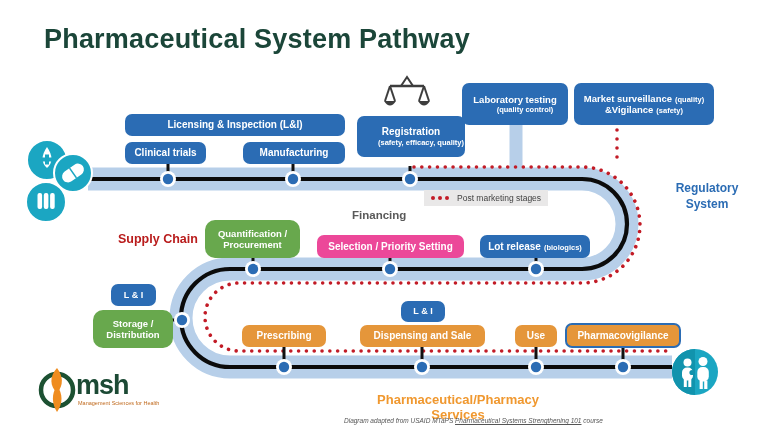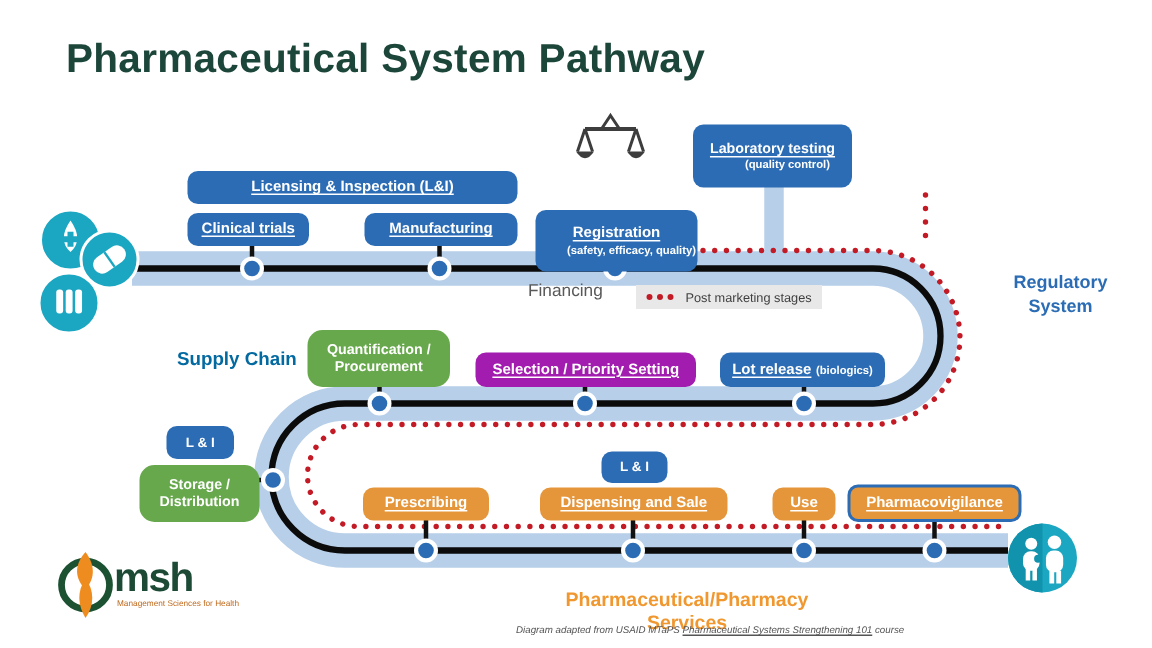--- a/index.html
+++ b/index.html
@@ -5,34 +5,34 @@
   html,body{margin:0;padding:0;background:#fff;}
   #canvas{position:relative;width:765px;height:432px;background:#fff;overflow:hidden;
           font-family:"Liberation Sans",sans-serif;}
   #bg{position:absolute;left:0;top:0;}
   .abs{position:absolute;}
   #title{left:44px;top:24px;font-size:27px;font-weight:600;color:#1b4639;letter-spacing:.2px;}
   .box{position:absolute;display:flex;flex-direction:column;align-items:center;justify-content:center;
        color:#fff;font-weight:bold;text-align:center;border-radius:7px;line-height:1.2;z-index:3;}
   .blue{background:#2b6cb4;}
   .green{background:#68a84d;border-radius:10px;}
-  .gray{background:#a21caf;}
+  .gray{background:#ec4899;}
   .orange{background:#e5963a;}
-  .main{font-size:10px;text-decoration:underline;text-underline-offset:1.5px;}
+  .main{font-size:10px;text-underline-offset:1.5px;}
   .main.sm{font-size:9.5px;}
   .nou{text-decoration:none;}
   .sub{font-size:7.5px;text-decoration:none;margin-left:20px;}
   .inline-sub{font-size:7.5px;text-decoration:none;margin-left:3px;}
   .mixline{display:flex;align-items:baseline;justify-content:center;text-decoration:none;}
-  #financing{left:352px;top:188px;font-size:11.5px;font-weight:normal;color:#595959;}
+  #financing{left:352px;top:209px;font-size:11.5px;font-weight:bold;color:#595959;}
   #legend{left:424px;top:190px;height:16px;background:#e9e8e8;display:flex;align-items:center;
           padding:0 7px;gap:3px;z-index:3;}
   #legend .dot{width:4px;height:4px;border-radius:50%;background:#c21b26;display:inline-block;}
   #legend .lbl{font-size:8.5px;color:#3f3f3f;margin-left:5px;white-space:nowrap;}
-  #supply-chain{left:118px;top:232px;font-size:12.5px;font-weight:bold;color:#0369a1;}
+  #supply-chain{left:118px;top:232px;font-size:12.5px;font-weight:bold;color:#b91c1c;}
   #regulatory{left:652px;top:180px;width:110px;text-align:center;font-size:12px;font-weight:bold;
               color:#2b6cb4;line-height:1.35;}
   #services{left:358px;top:392px;width:200px;text-align:center;font-size:13px;font-weight:bold;color:#f0982f;}
   #caption{left:344px;top:417px;width:300px;font-size:6.5px;font-style:italic;color:#555;}
   #caption .link{text-decoration:underline;}
   #logo-name{left:76px;top:370px;font-size:27px;font-weight:bold;color:#1c4a35;letter-spacing:-1px;}
   #logo-tagline{left:78px;top:400px;font-size:5.5px;color:#c06a1e;}
   .pvg{border:2.5px solid #2b6cb4;}
 </style>
 </head>
@@ -172,27 +172,38 @@
 
   <div class="box blue" style="left:125px;top:114px;width:220px;height:22px;">
     <span class="main">Licensing &amp; Inspection (L&amp;I)</span>
   </div>
   <div class="box blue" style="left:125px;top:142px;width:81px;height:22px;">
     <span class="main">Clinical trials</span>
   </div>
   <div class="box blue" style="left:243px;top:142px;width:102px;height:22px;">
     <span class="main">Manufacturing</span>
   </div>
-  <div class="box blue" style="left:357px;top:140px;width:108px;height:41px;">
+  <div class="box blue" style="left:357px;top:116px;width:108px;height:41px;">
     <span class="main">Registration</span>
     <span class="sub">(safety, efficacy, quality)</span>
   </div>
   <div class="box blue" style="left:462px;top:83px;width:106px;height:42px;">
     <span class="main sm">Laboratory testing</span>
     <span class="sub">(quality control)</span>
+  </div>
+  <div class="box blue" style="left:574px;top:83px;width:140px;height:42px;">
+    <span class="mixline">
+      <span class="main sm">Market surveillance</span>
+      <span class="inline-sub">(quality)</span>
+    </span>
+    <span class="mixline">
+      <span class="nou" style="font-size:9.5px;">&amp; </span>
+      <span class="main sm">Vigilance</span>
+      <span class="inline-sub">(safety)</span>
+    </span>
   </div>
 
   <div id="financing" class="abs">Financing</div>
   <div id="legend" class="abs">
     <span class="dot"></span>
     <span class="dot"></span>
     <span class="dot"></span>
     <span class="lbl">Post marketing stages</span>
   </div>
   <div id="regulatory" class="abs">

